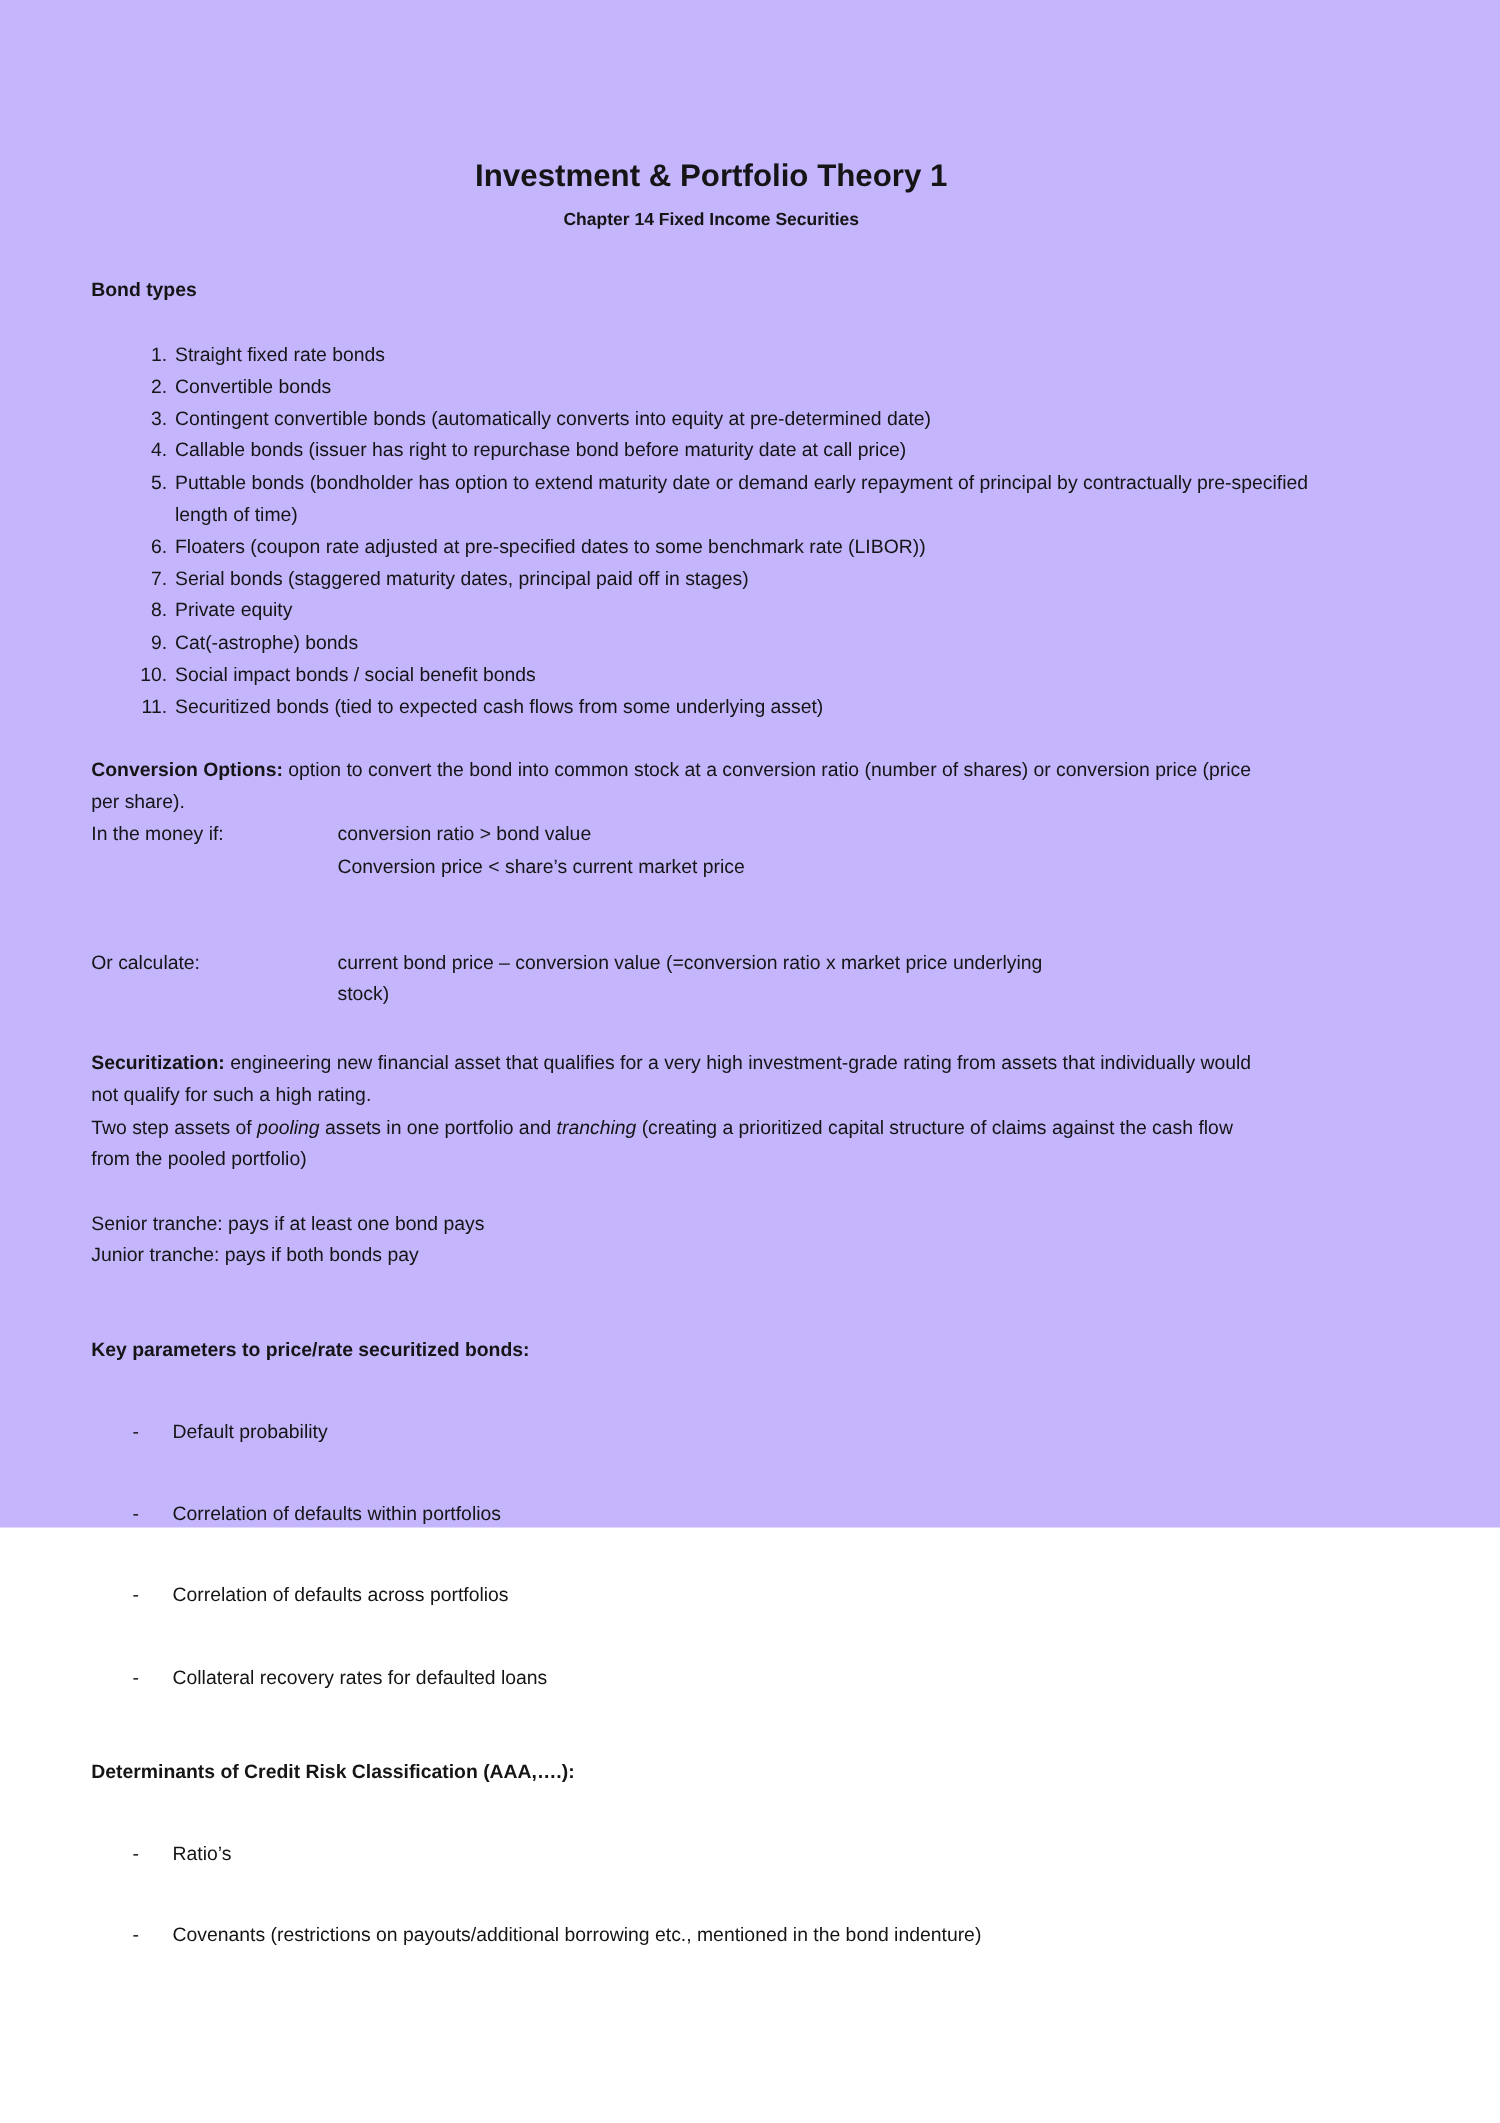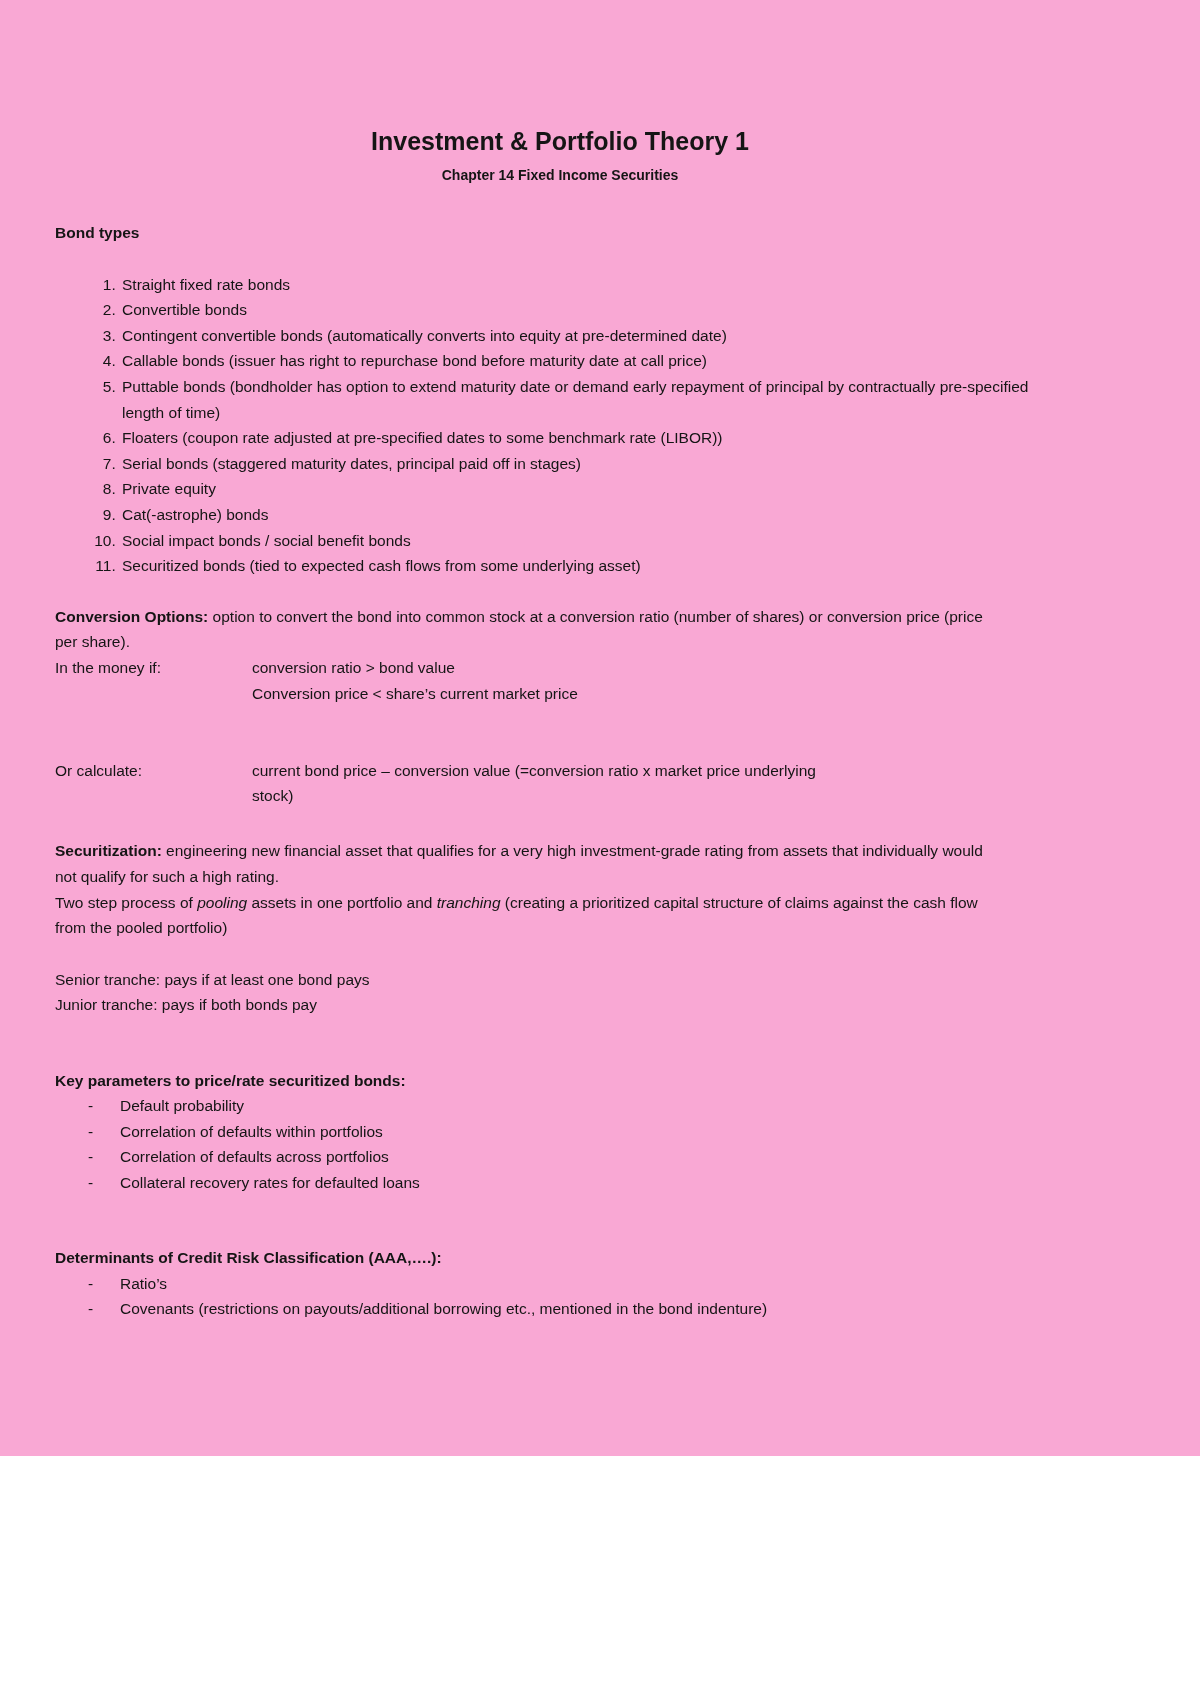--- a/index.html
+++ b/index.html
@@ -11,23 +11,23 @@
     width: 1200px;
     height: 1698px;
     overflow: hidden;
     font-family: "Liberation Sans", sans-serif;
     color: #151515;
     -webkit-font-smoothing: antialiased;
   }
   .page {
     box-sizing: border-box;
     width: 1200px;
-    height: 1456px;
-    padding: 126px 135px 0 55px;
-    background: #f9a8d4;
+    height: 1222px;
+    padding: 126px 135px 0 73px;
+    background: #c4b5fd;
   }
   .doc-title {
     text-align: center;
     font-size: 25px;
     font-weight: 700;
     line-height: 31px;
     margin: 0;
   }
   .doc-subtitle {
     text-align: center;
@@ -85,20 +85,21 @@
   .heading-determinants { margin-top: 24px; }
   ul.dash-list {
     list-style: none;
     margin: 0;
     padding: 0;
   }
   ul.dash-list li {
     position: relative;
     padding-left: 65px;
     max-width: 860px;
+    margin-top: 40px;
   }
   ul.dash-list li::before {
     content: "-";
     position: absolute;
     left: 33px;
     top: 0;
   }
   .spacer-line { height: 25.6px; }
   .it { font-style: italic; }
 </style>
@@ -140,21 +141,21 @@
   <div class="spacer-line"></div>
 
   <div class="tabbed-row row-or-calculate">
     <span class="tab-label">Or calculate:</span>
     <span class="tab-value">current bond price – conversion value (=conversion ratio x market price underlying stock)</span>
   </div>
 
   <div class="spacer-line"></div>
 
   <p class="para para-securitization"><span class="lead-bold">Securitization:</span><span> engineering new financial asset that qualifies for a very high investment-grade rating from assets that individually would not qualify for such a high rating.</span></p>
-  <p class="para para-two-step"><span>Two step process of </span><span class="it">pooling</span><span> assets in one portfolio and </span><span class="it">tranching</span><span> (creating a prioritized capital structure of claims against the cash flow from the pooled portfolio)</span></p>
+  <p class="para para-two-step"><span>Two step assets of </span><span class="it">pooling</span><span> assets in one portfolio and </span><span class="it">tranching</span><span> (creating a prioritized capital structure of claims against the cash flow from the pooled portfolio)</span></p>
 
   <div class="tranche-block">
     <div class="body-text">Senior tranche: pays if at least one bond pays</div>
     <div class="body-text">Junior tranche: pays if both bonds pay</div>
   </div>
 
   <div class="spacer-line"></div>
 
   <h3 class="section-heading heading-key-params">Key parameters to price/rate securitized bonds:</h3>
   <ul class="dash-list">

